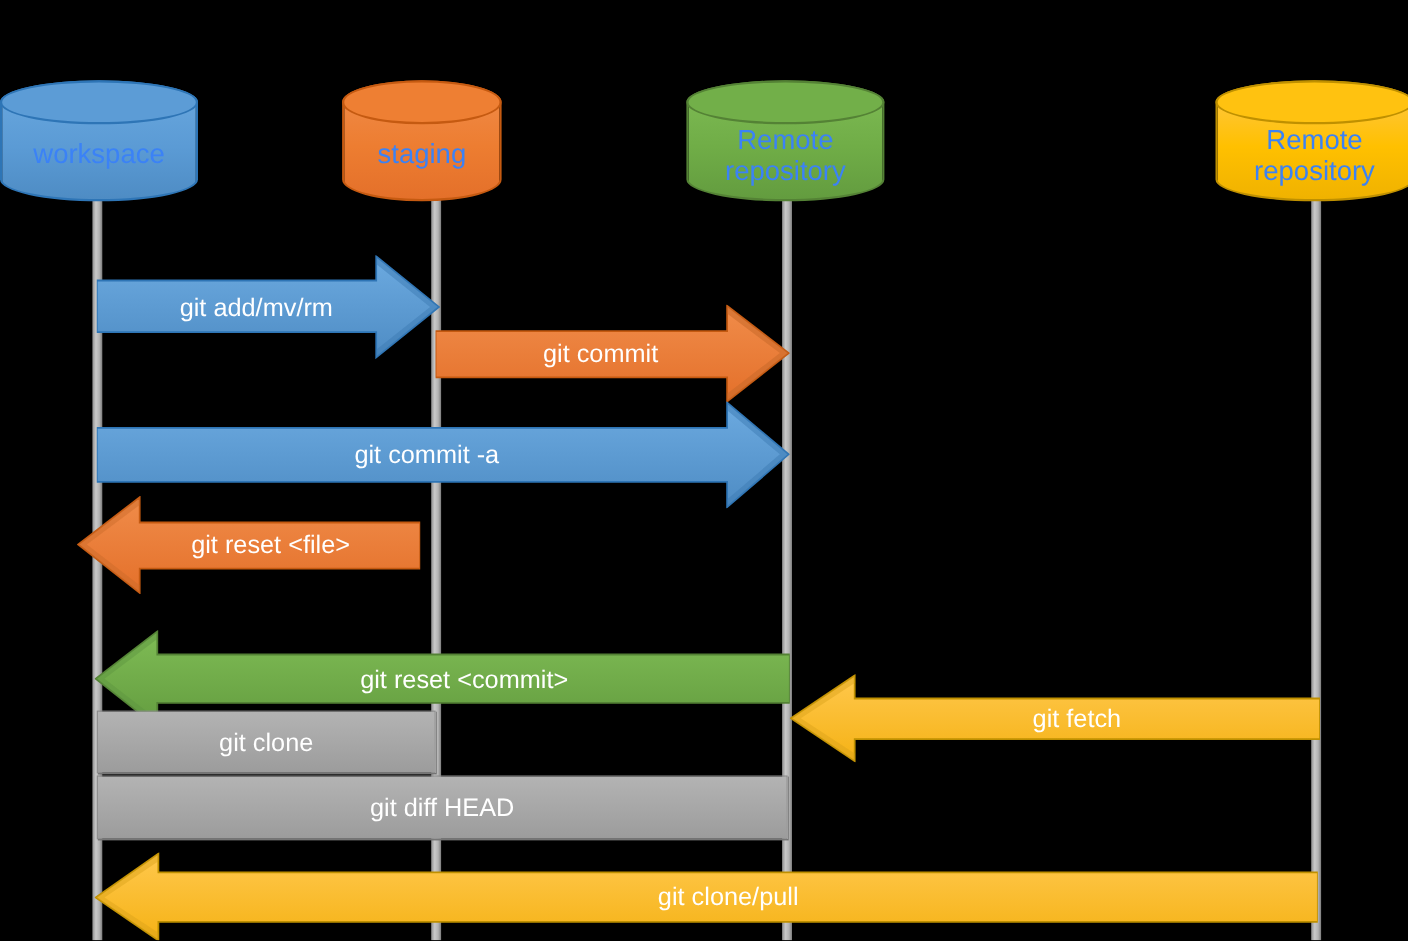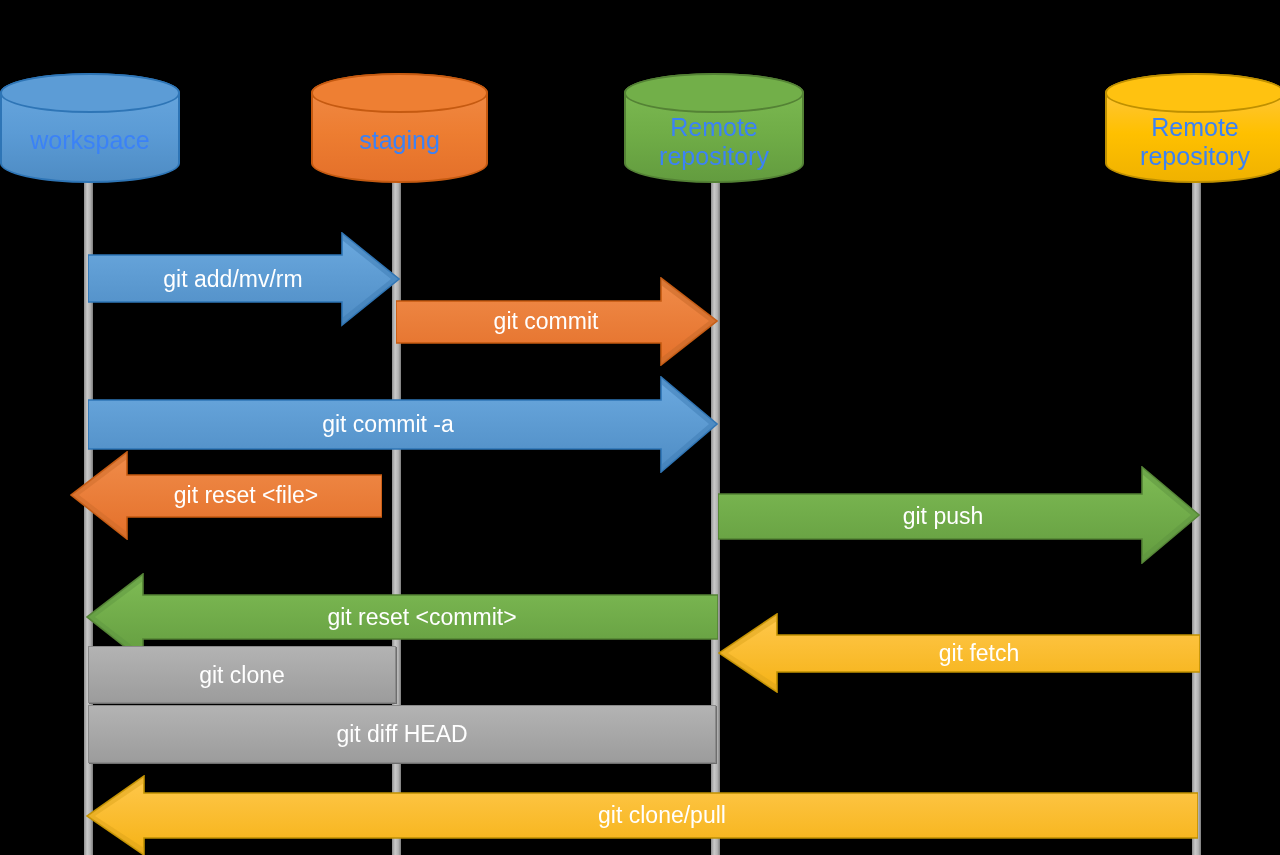--- a/index.html
+++ b/index.html
@@ -88,21 +88,21 @@
           <stop offset="0%" stop-color="#F08C4A"></stop>
             <stop offset="100%" stop-color="#E4702A"></stop>
         </linearGradient>
       </defs>
       <polygon points="0,24 265,24 265,1 321,44 265,88 265,66 0,66" fill="url(#gCommit)" stroke="#C55A11" stroke-width="1.6"></polygon>
       <polygon points="265,1 321,44 265,88 265,81 313,44 265,8" fill="#C96A2A" opacity="0.55"></polygon>
     </svg>
     <div class="txt" style="top:32px;left:0;width:300px;">git commit</div>
   </div>
 
-  <div class="arrow" style="left:88px;top:376px;width:628px;height:97px;">
+  <div class="arrow" style="left:88px;top:365px;width:628px;height:97px;">
     <svg width="630" height="97" viewBox="0 0 630 97">
       <defs>
         <linearGradient id="gCommitA" x1="0" y1="0" x2="0" y2="1">
           <stop offset="0%" stop-color="#6CAAE0"></stop>
             <stop offset="100%" stop-color="#4E8CC4"></stop>
         </linearGradient>
       </defs>
       <polygon points="0,24 573,24 573,1 629,48 573,96 573,73 0,73" fill="url(#gCommitA)" stroke="#2E75B6" stroke-width="1.6"></polygon>
       <polygon points="573,1 629,48 573,96 573,89 621,48 573,8" fill="#3D7CB4" opacity="0.5"></polygon>
     </svg>
@@ -116,33 +116,20 @@
           <stop offset="0%" stop-color="#F08C4A"></stop>
             <stop offset="100%" stop-color="#E4702A"></stop>
         </linearGradient>
       </defs>
       <polygon points="312,24 57,24 57,1 1,44 57,88 57,66 312,66" fill="url(#gResetFile)" stroke="#C55A11" stroke-width="1.6"></polygon>
       <polygon points="57,1 1,44 57,88 57,81 9,44 57,8" fill="#C96A2A" opacity="0.45"></polygon>
     </svg>
     <div class="txt" style="top:32px;left:40px;width:272px;">git reset &lt;file&gt;</div>
   </div>
 
-  <div class="arrow" style="left:718px;top:466px;width:482px;height:98px;">
-    <svg width="482" height="98" viewBox="0 0 482 98">
-      <defs>
-        <linearGradient id="gPush" x1="0" y1="0" x2="0" y2="1">
-          <stop offset="0%" stop-color="#7FBC55"></stop>
-            <stop offset="100%" stop-color="#639C3F"></stop>
-        </linearGradient>
-      </defs>
-      <polygon points="0,28 424,28 424,1 481,49 424,97 424,73 0,73" fill="url(#gPush)" stroke="#548235" stroke-width="1.6"></polygon>
-      <polygon points="424,1 481,49 424,97 424,90 473,49 424,8" fill="#5E9440" opacity="0.5"></polygon>
-    </svg>
-    <div class="txt" style="top:38px;left:0;width:450px;">git push</div>
-  </div>
 
   <div class="arrow" style="left:86px;top:573px;width:632px;height:89px;">
     <svg width="632" height="89" viewBox="0 0 632 89">
       <defs>
         <linearGradient id="gResetCommit" x1="0" y1="0" x2="0" y2="1">
           <stop offset="0%" stop-color="#7FBC55"></stop>
             <stop offset="100%" stop-color="#639C3F"></stop>
         </linearGradient>
       </defs>
       <polygon points="632,22 57,22 57,1 1,44 57,88 57,66 632,66" fill="url(#gResetCommit)" stroke="#548235" stroke-width="1.6"></polygon>
@@ -186,21 +173,21 @@
     </svg>
     <div class="txt" style="top:28px;left:40px;width:1072px;">git clone/pull</div>
   </div>
 
   <div class="cyl" style="left:0px;top:73px;width:180px;height:110px;">
     <div class="body" style="background:linear-gradient(to bottom,#6AA8DF 0%,#5B9BD5 55%,#4E8CC4 100%);border:2px solid #2E75B6;"></div>
     <div class="top" style="background:#5C9CD6;border:2px solid #2E75B6;"></div>
     <div class="label" style="top:53px;">workspace</div>
   </div>
 
-  <div class="cyl" style="left:311px;top:73px;width:145px;height:110px;padding-left:32px;">
+  <div class="cyl" style="left:311px;top:73px;width:145px;height:110px;">
     <div class="body" style="background:linear-gradient(to bottom,#F08C4A 0%,#ED7D31 55%,#E4702A 100%);border:2px solid #C55A11;"></div>
     <div class="top" style="background:#EE7F33;border:2px solid #C55A11;"></div>
     <div class="label" style="top:53px;">staging</div>
   </div>
 
   <div class="cyl" style="left:624px;top:73px;width:180px;height:110px;">
     <div class="body" style="background:linear-gradient(to bottom,#7FBC55 0%,#70AD47 55%,#639C3F 100%);border:2px solid #548235;"></div>
     <div class="top" style="background:#72AF49;border:2px solid #548235;"></div>
     <div class="label" style="top:40px;">Remote
 repository</div>

